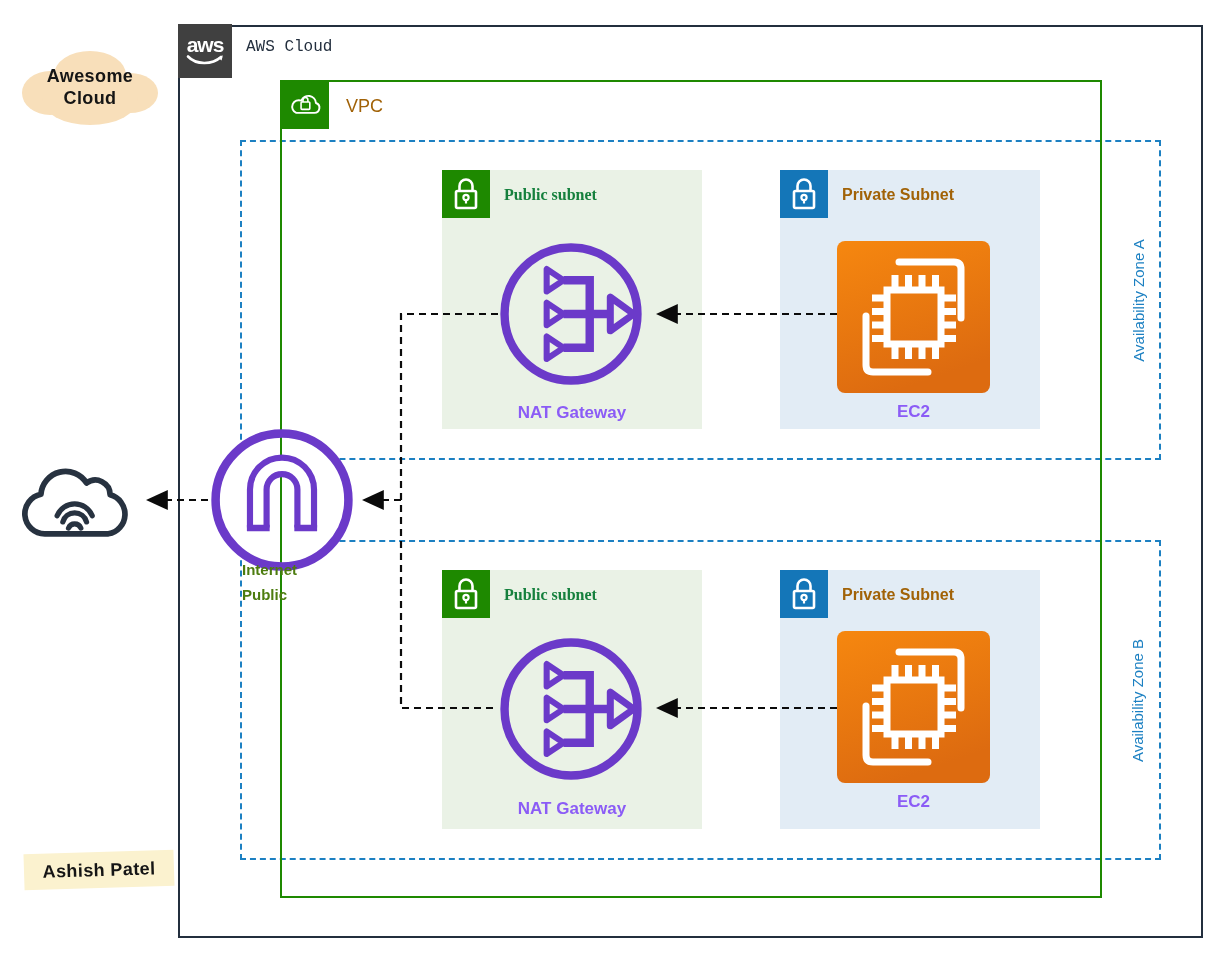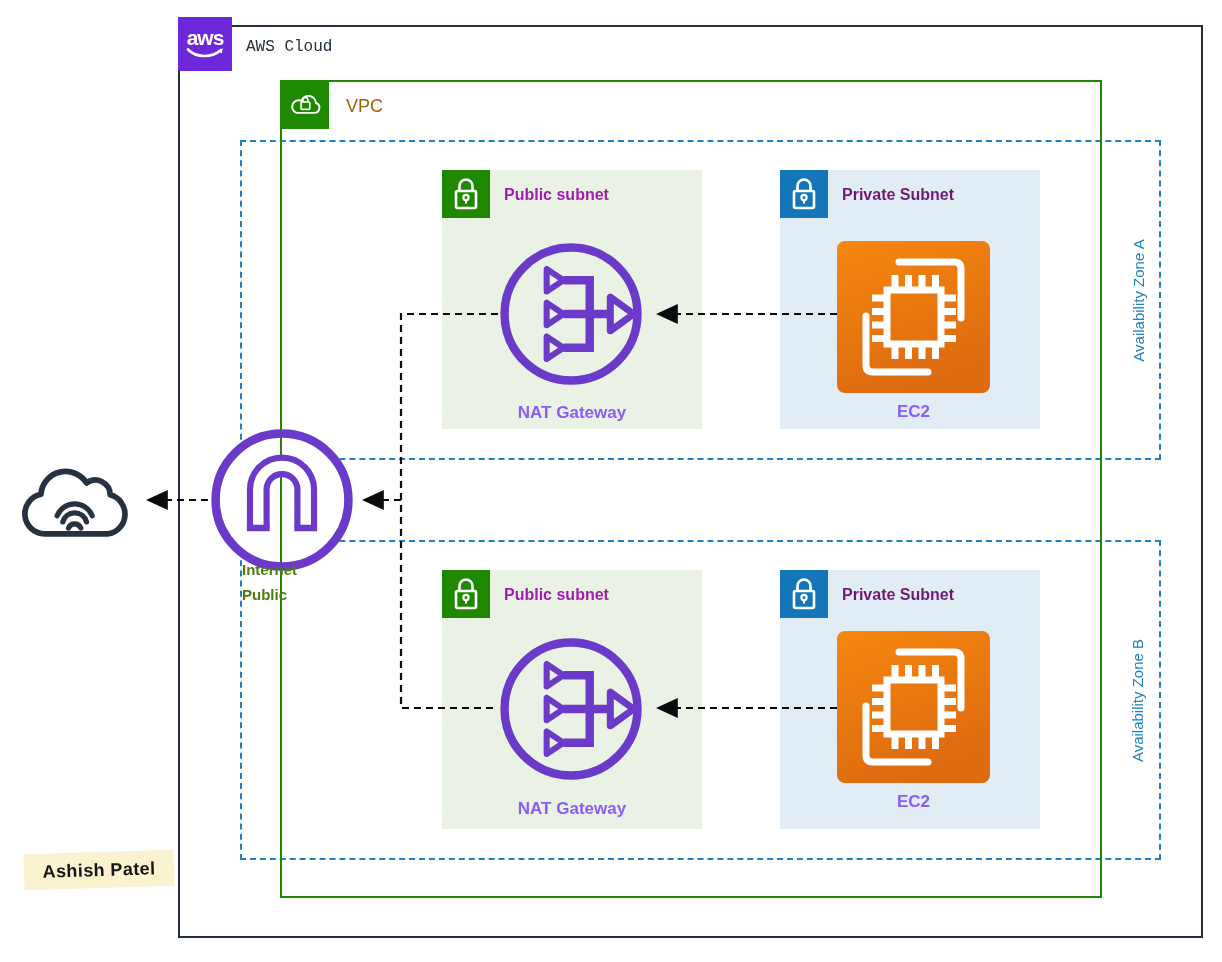--- a/index.html
+++ b/index.html
@@ -8,38 +8,38 @@
   .abs{position:absolute;box-sizing:border-box;}
 
   
   .aws-box{left:178px;top:25px;width:1025px;height:913px;border:2px solid #232F3E;}
   .vpc-box{left:280px;top:80px;width:822px;height:818px;border:2px solid #1E8900;}
   .az-box{width:921px;height:320px;border:2px dashed #1C80C2;}
   .az-a{left:240px;top:140px;}
   .az-b{left:240px;top:540px;}
 
   
-  .aws-logo{left:178px;top:17px;width:54px;height:54px;background:#6d28d9;
+  .aws-logo{left:178px;top:24px;width:54px;height:54px;background:#404040;
             display:flex;flex-direction:column;align-items:center;justify-content:center;}
   .aws-logo .t{color:#fff;font-weight:bold;font-size:21px;line-height:18px;letter-spacing:-1px;}
   .aws-label{left:246px;top:38px;font-size:16px;color:#232F3E;font-family:Liberation Mono, monospace;}
   .vpc-icon{left:280px;top:80px;width:49px;height:49px;background:#1E8900;
             display:flex;align-items:center;justify-content:center;}
   .vpc-label{left:346px;top:96px;font-size:18px;color:#a16207;}
 
   
   .subnet{width:260px;height:259px;}
   .pub{background:#EAF2E6;}
   .priv{background:#E2ECF5;}
   .sn-icon{width:48px;height:48px;display:flex;align-items:center;justify-content:center;}
   .sn-icon.g{background:#1E8900;}
   .sn-icon.b{background:#1476B8;}
   .sn-label{font-size:16px;font-weight:bold;white-space:nowrap;}
-  .sn-label.g{color:#a21caf;}
-  .sn-label.b{color:#701a75;}
+  .sn-label.g{color:#15803d;font-family:Liberation Serif, serif;}
+  .sn-label.b{color:#a16207;}
 
   
   .svc-label{font-size:17px;font-weight:bold;color:#8b5cf6;text-align:center;}
   .igw-label{left:242px;top:557px;font-size:15px;font-weight:bold;color:#4d7c0f;line-height:25px;}
 
   
   .az-label-wrap{width:48px;height:320px;display:flex;align-items:center;justify-content:center;}
   .az-label-wrap span{transform:rotate(-90deg);white-space:nowrap;font-size:15px;color:#1C80C2;}
 
   
@@ -50,20 +50,32 @@
   .sticker-author{left:24px;top:852px;width:150px;height:36px;background:#FBF2CF;
                   transform:rotate(-1.8deg);display:flex;align-items:center;justify-content:center;
                   font-size:18px;}
   .igw-fill{left:213px;top:431px;width:138px;height:138px;border-radius:50%;background:#fff;}
 </style>
 </head>
 <body>
 
 <div class="canvas">
 
+  <div class="abs sticker-cloud">
+    <svg width="148" height="86" viewBox="0 0 148 86">
+      <g fill="#F8DFBA">
+        <ellipse cx="34" cy="48" rx="28" ry="22"></ellipse>
+        <ellipse cx="74" cy="30" rx="36" ry="24"></ellipse>
+        <ellipse cx="114" cy="48" rx="28" ry="20"></ellipse>
+        <ellipse cx="74" cy="54" rx="48" ry="26"></ellipse>
+      </g>
+    </svg>
+    <div class="sticker-text l1">Awesome</div>
+    <div class="sticker-text l2">Cloud</div>
+  </div>
 
   <div class="abs sticker-author sticker-text">Ashish Patel</div>
 
   <div class="abs aws-box"></div>
 
   <div class="abs az-box az-a"></div>
   <div class="abs az-box az-b"></div>
   <div class="abs az-label-wrap" style="left:1114px;top:140px;">
     <span>Availability Zone A</span>
   </div>

